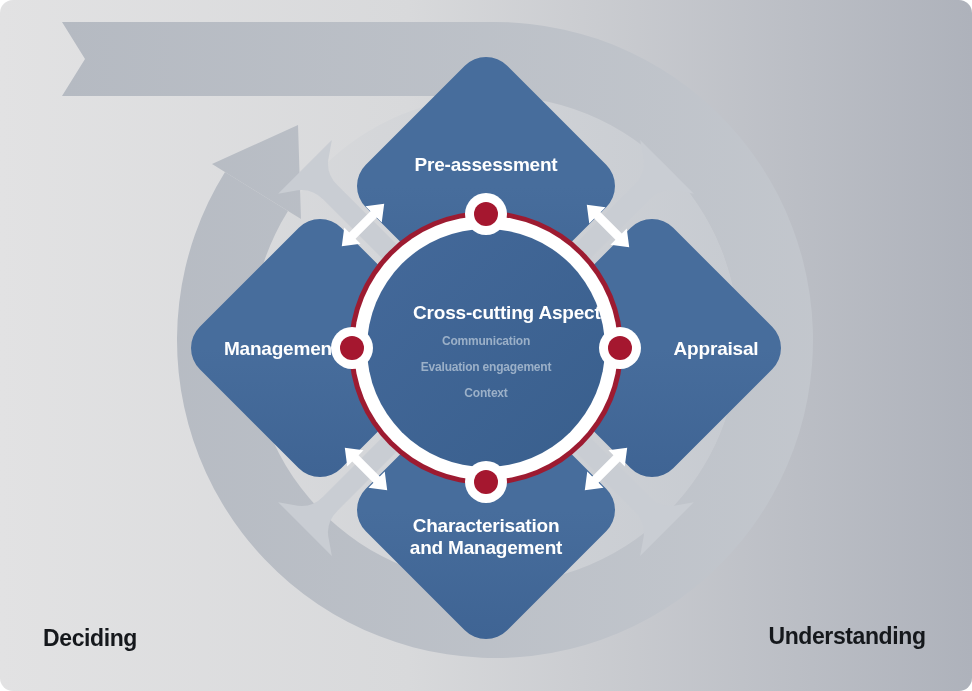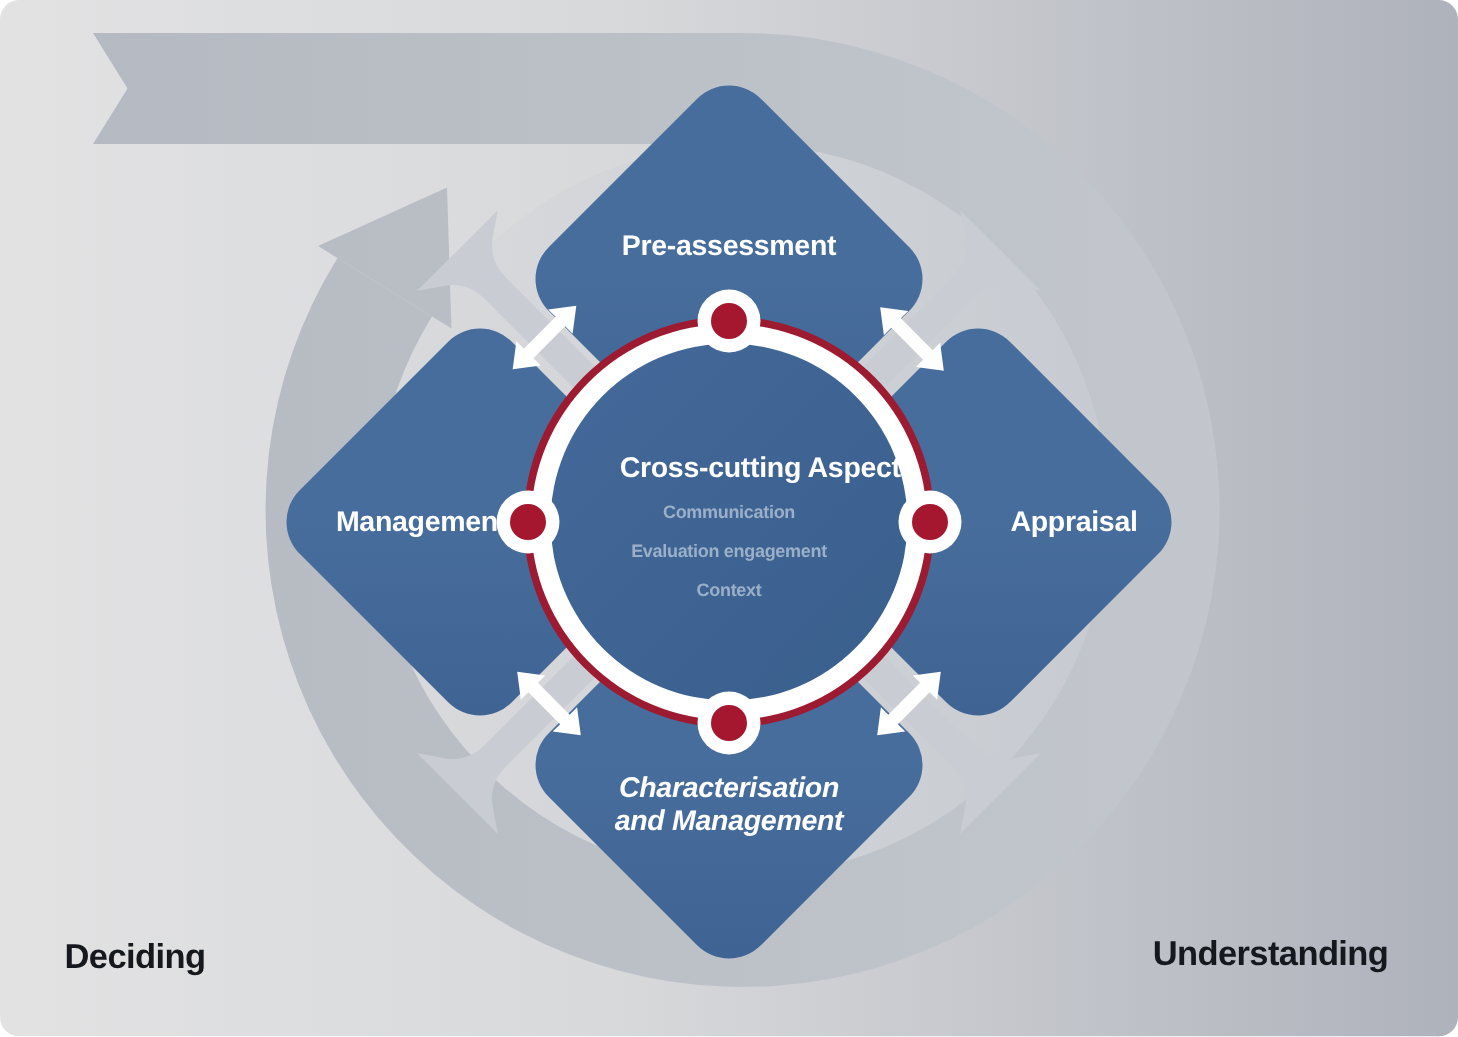--- a/index.html
+++ b/index.html
@@ -27,21 +27,21 @@
     white-space: nowrap;
     font-weight: bold;
     text-align: center;
     pointer-events: none;
   }
   .diamond-label {
     color: #ffffff;
     font-size: 19px;
     letter-spacing: -0.2px;
   }
-  .diamond-label.two-line { line-height: 22px; font-style: italic; }
+  .diamond-label.two-line { line-height: 22px; }
   .hub-title {
     color: #ffffff;
     font-size: 19px;
     letter-spacing: -0.2px;
   }
   .hub-items {
     color: #9bb0c8;
     font-size: 12px;
     line-height: 26px;
     letter-spacing: -0.2px;

